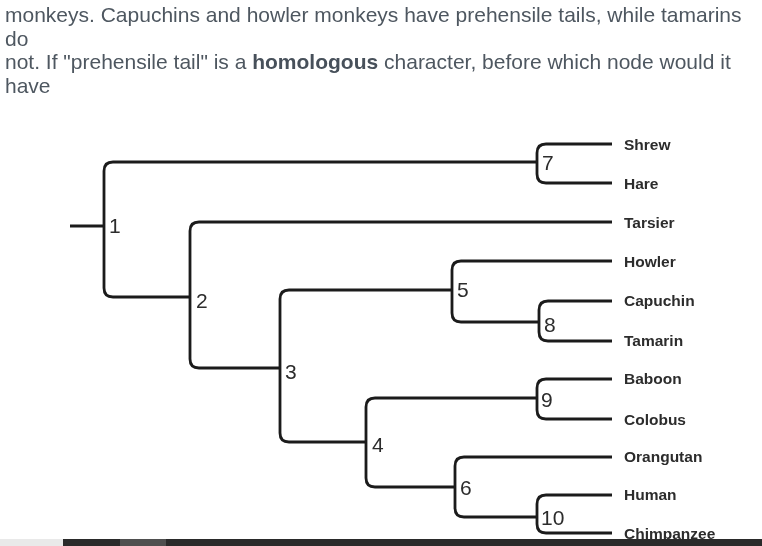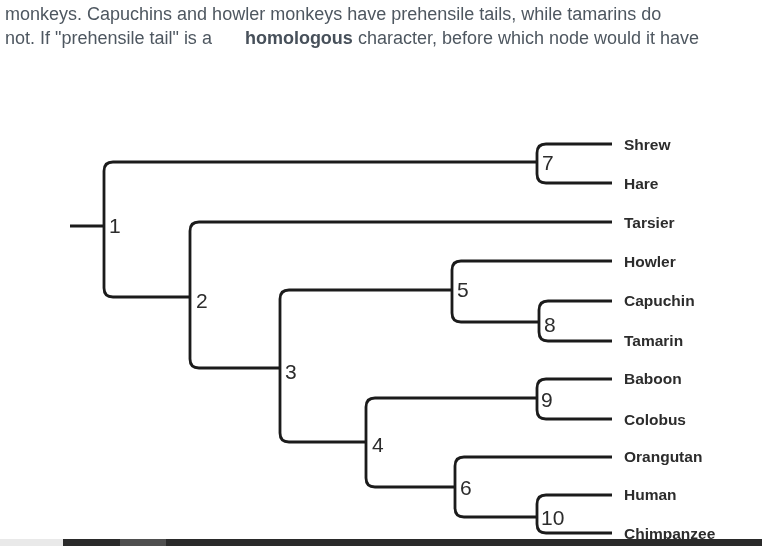--- a/index.html
+++ b/index.html
@@ -6,24 +6,24 @@
   body {
     width: 762px; height: 546px;
     background: #ffffff;
     font-family: "Liberation Sans", sans-serif;
     overflow: hidden;
     position: relative;
   }
   .question {
     position: absolute; top: 3px; left: 5px; width: 750px;
     color: #4e5760;
-    font-size: 18px;
+    font-size: 21px;
     line-height: 23.5px;
   }
-  .question .bold { font-weight: bold; color: #47505a; margin-left: 28px; }
+  .question .bold { font-weight: bold; color: #47505a; }
   .tree-svg {
     position: absolute; left: 0; top: 0;
     width: 762px; height: 546px;
   }
   .branch {
     fill: none;
     stroke: #1b1b1b;
     stroke-width: 2.8;
   }
   .node-num {

